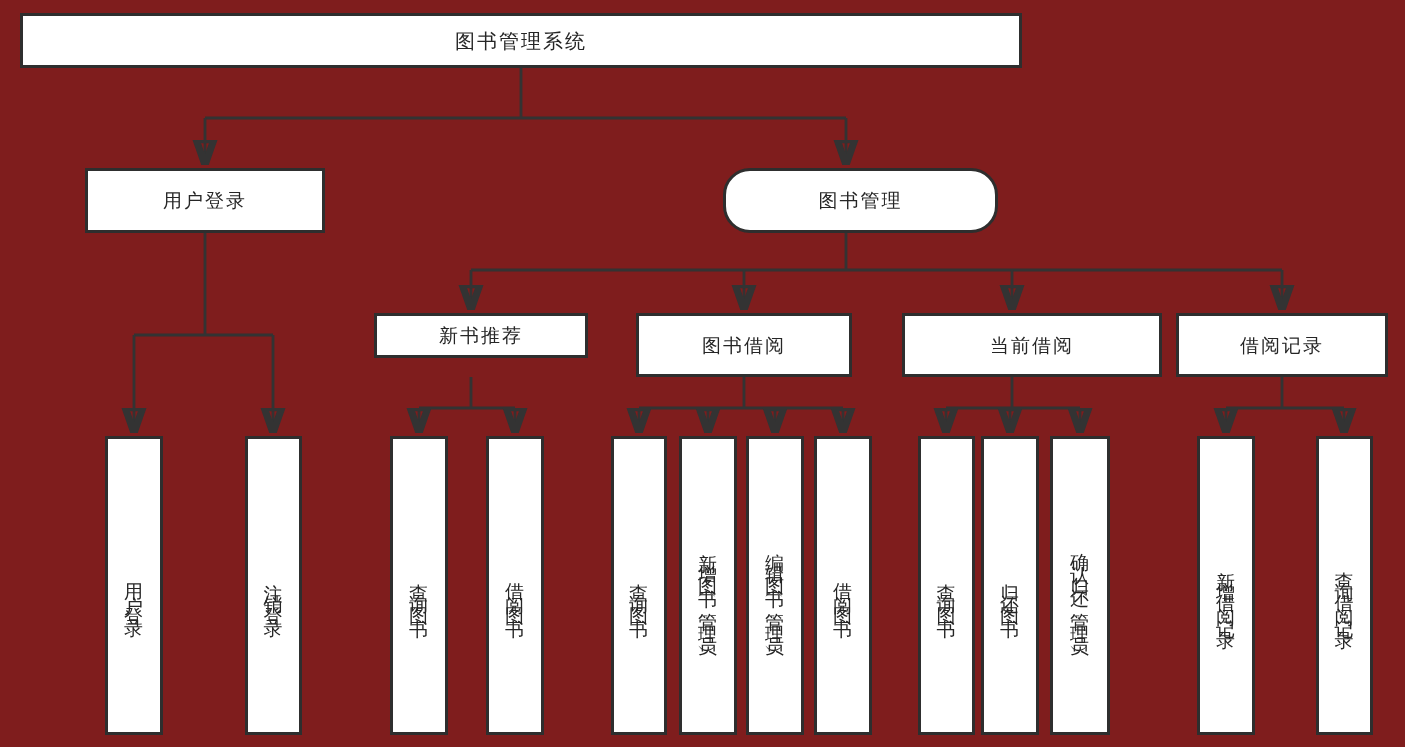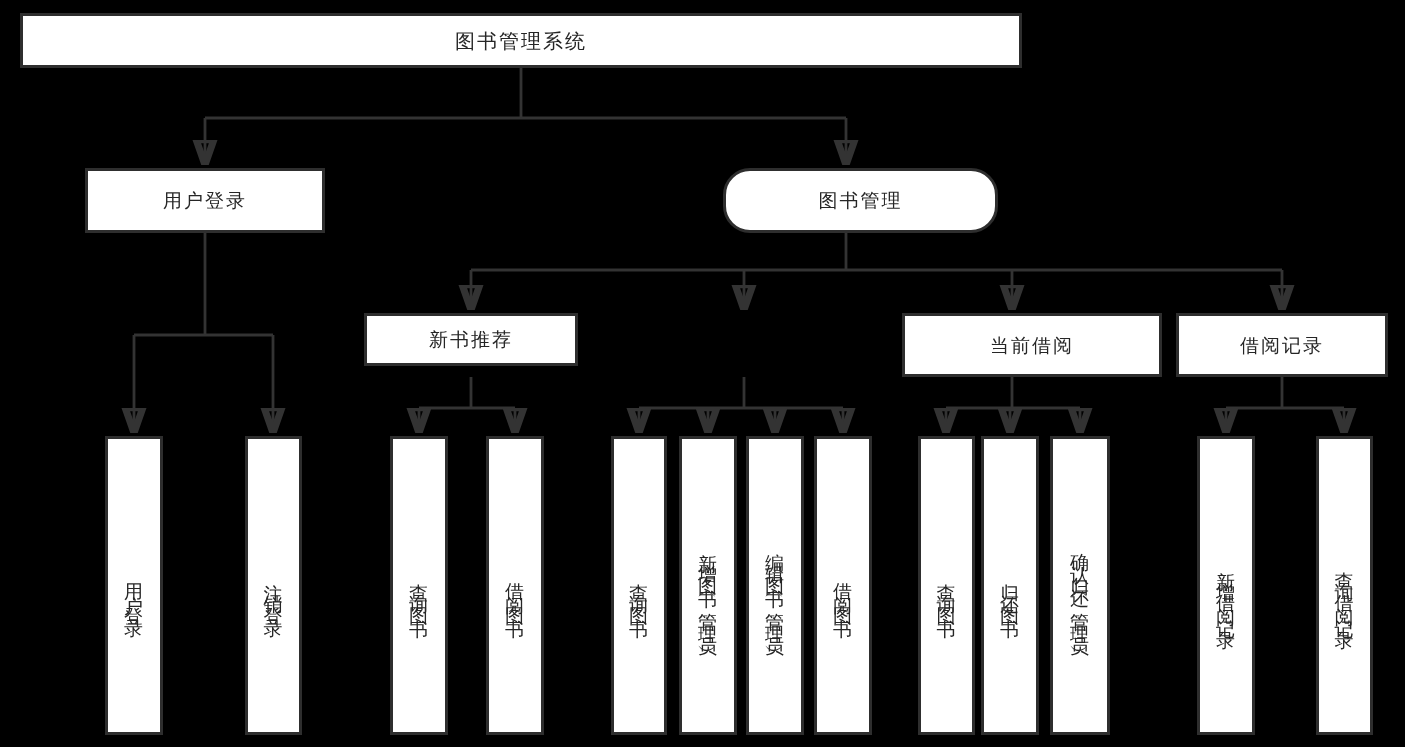--- a/index.html
+++ b/index.html
@@ -1,20 +1,20 @@
 <!DOCTYPE html>
 <html><head>
 <meta charset="utf-8">
 <style>
   html, body { margin: 0; padding: 0; background: #ffffff; }
   .canvas {
     position: relative;
     width: 1405px;
     height: 747px;
-    background: #000000;
+    background: #7f1d1d;
     font-family: Liberation Serif, serif;
     overflow: hidden;
   }
   .connectors {
     position: absolute;
     left: 0; top: 0;
     width: 1405px; height: 747px;
   }
   .connectors path, .connectors line {
     stroke: #333333;
@@ -115,21 +115,22 @@
       <line x1="1226" y1="408" x2="1226" y2="433" marker-end="url(#arw)"></line>
       <line x1="1344" y1="408" x2="1344" y2="433" marker-end="url(#arw)"></line>
     </g>
   </svg>
 
   <div class="node root-box" style="left:20px;top:13px;width:1002px;height:55px;">图书管理系统</div>
 
   <div class="node" style="left:85px;top:168px;width:240px;height:65px;">用户登录</div>
   <div class="node" style="left:723px;top:168px;width:275px;height:65px;border-radius:27px;">图书管理</div>
 
-  <div class="node" style="left:364px;top:313px;width:214px;height:53px;">新书推荐</div>
+  <div class="node" style="left:374px;top:313px;width:214px;height:45px;">新书推荐</div>
+  <div class="node" style="left:636px;top:313px;width:216px;height:64px;">图书借阅</div>
   <div class="node" style="left:902px;top:313px;width:260px;height:64px;">当前借阅</div>
   <div class="node" style="left:1176px;top:313px;width:212px;height:64px;">借阅记录</div>
 
   <div class="node vbox" style="left:105px;top:436px;width:58px;height:299px;">
     <span class="vtext">用户登录</span>
   </div>
   <div class="node vbox" style="left:245px;top:436px;width:57px;height:299px;">
     <span class="vtext">注销登录</span>
   </div>
 

